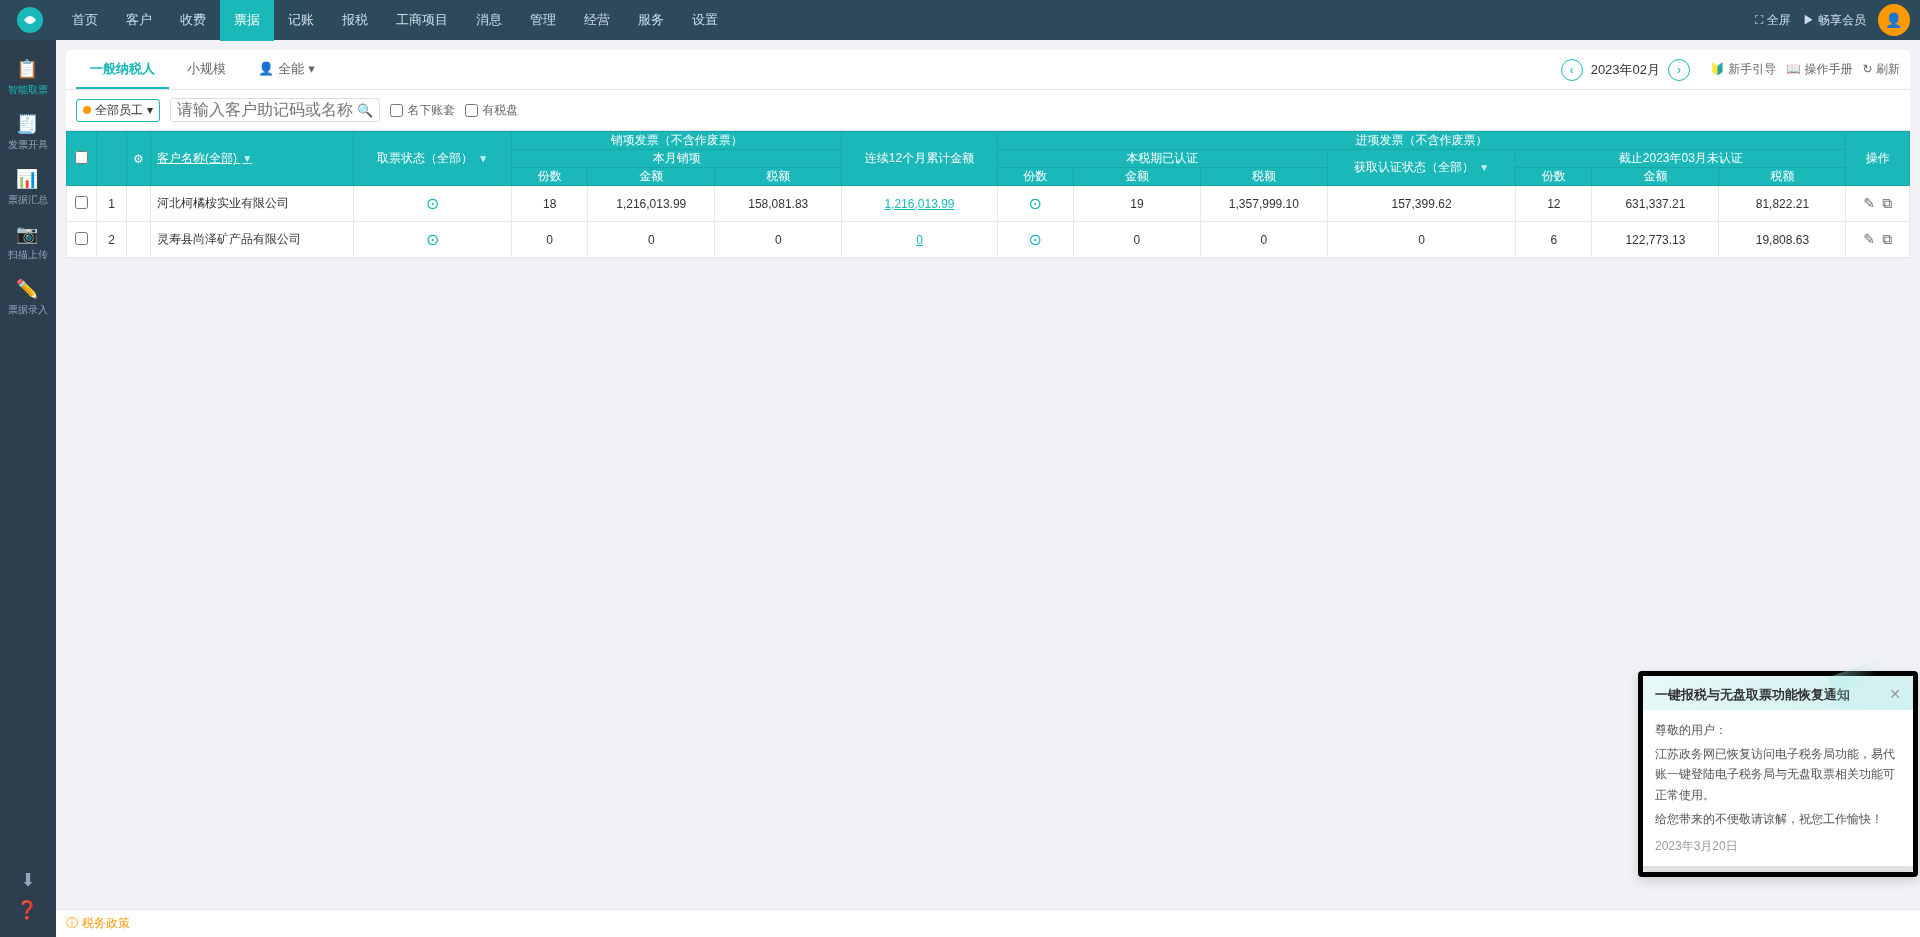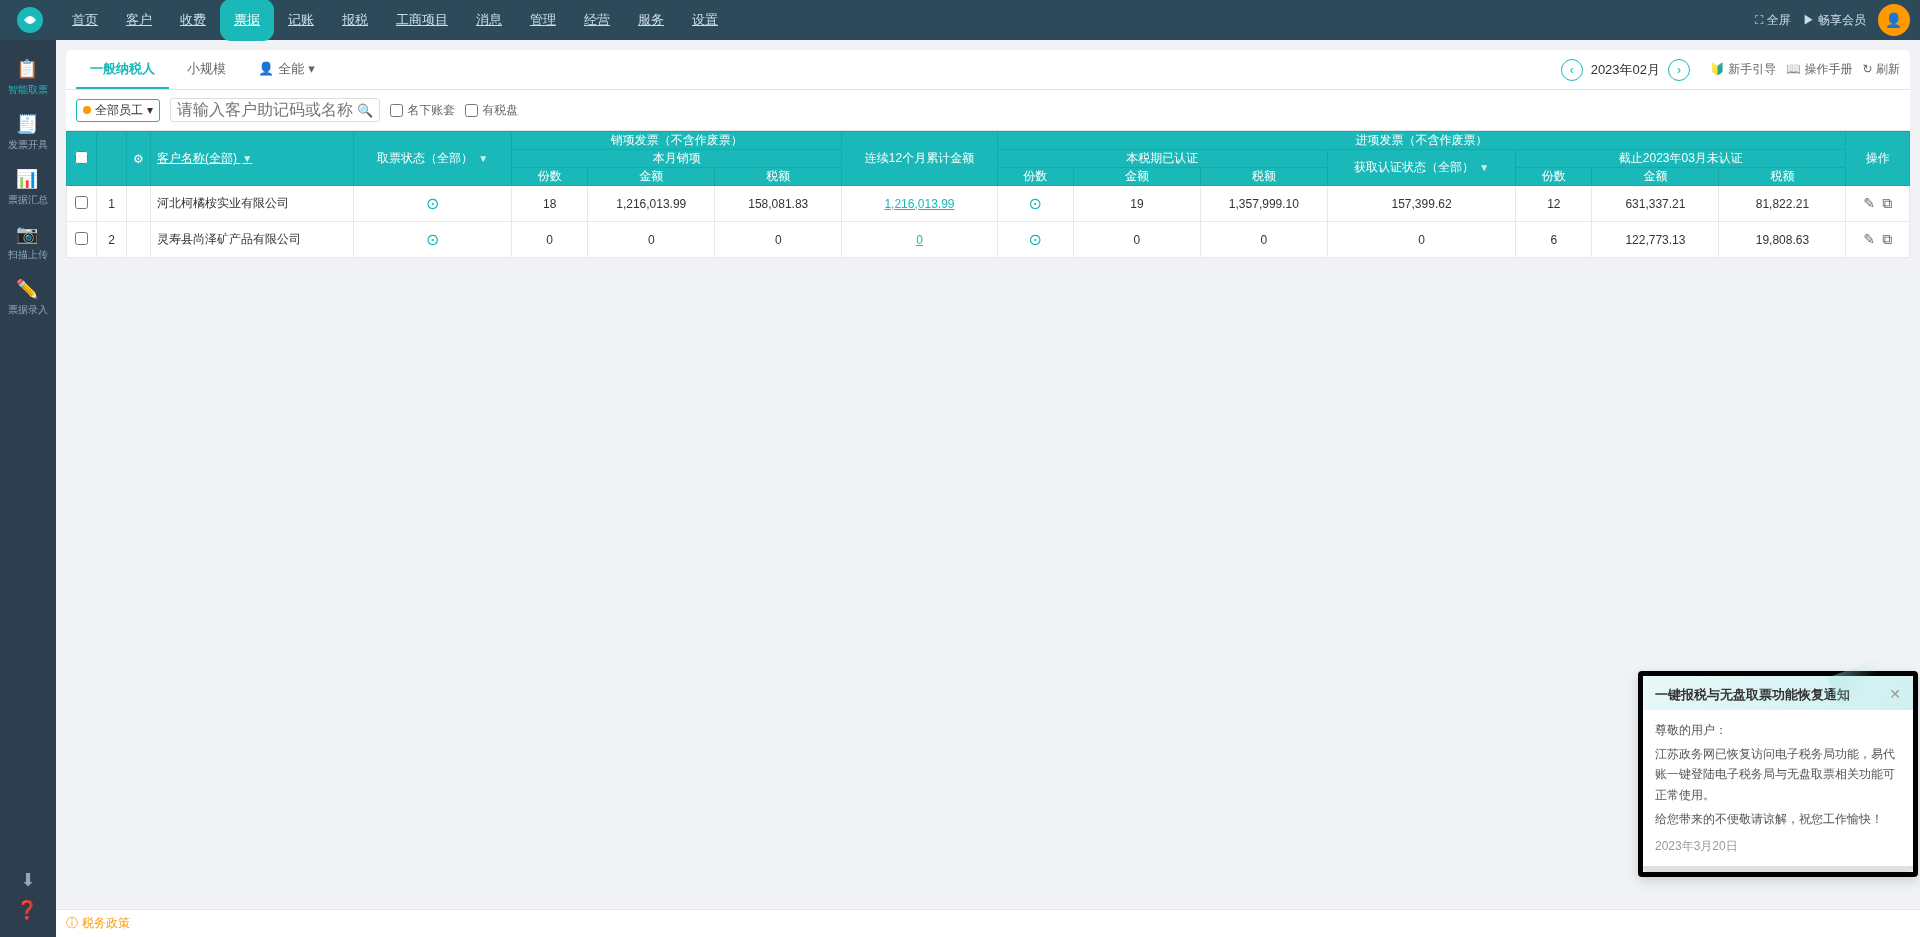--- a/index.html
+++ b/index.html
@@ -33,26 +33,24 @@
     }
     .nav-item {
       padding: 0 14px;
       height: 42px;
       display: flex;
       align-items: center;
       cursor: pointer;
       font-size: 13px;
       color: #cde;
       transition: background 0.2s;
-      text-decoration: underline;
     }
     .nav-item.active {
       background: #1ab8b8;
       color: #fff;
-      border-radius: 11px;
     }
     .nav-right {
       display: flex;
       align-items: center;
       gap: 12px;
       font-size: 12px;
       color: #cde;
     }
     .nav-right span { cursor: pointer; }
     .nav-right .avatar {

